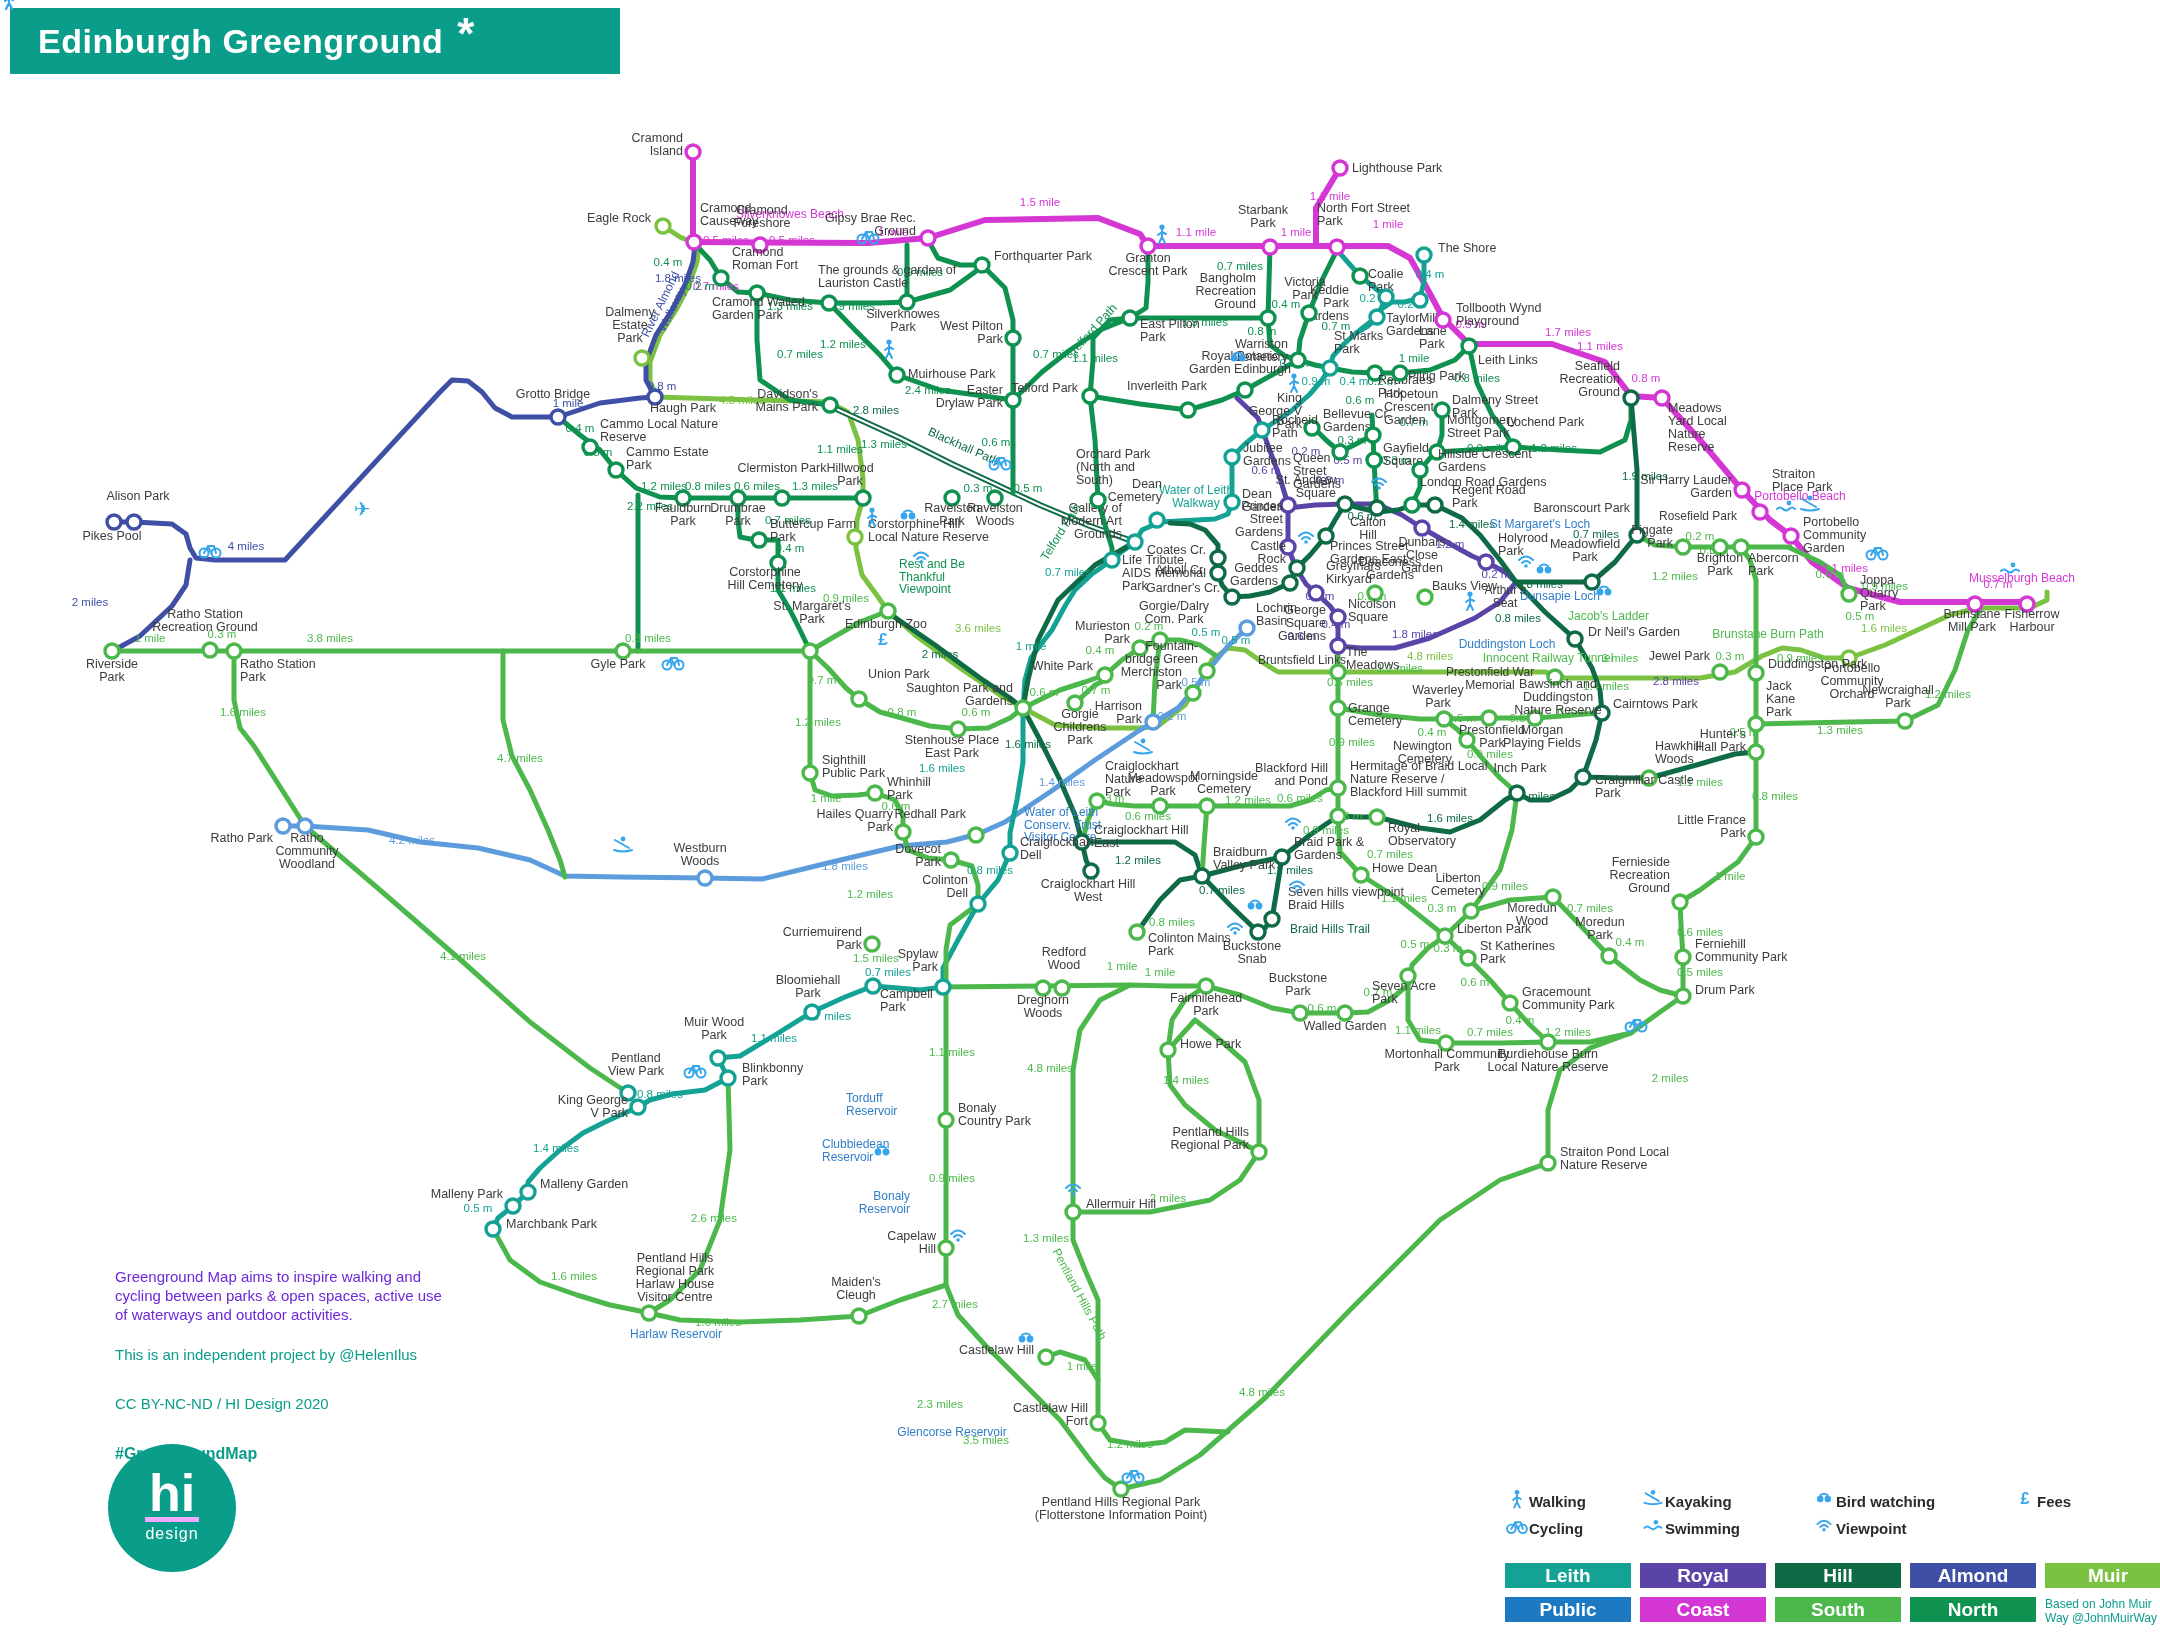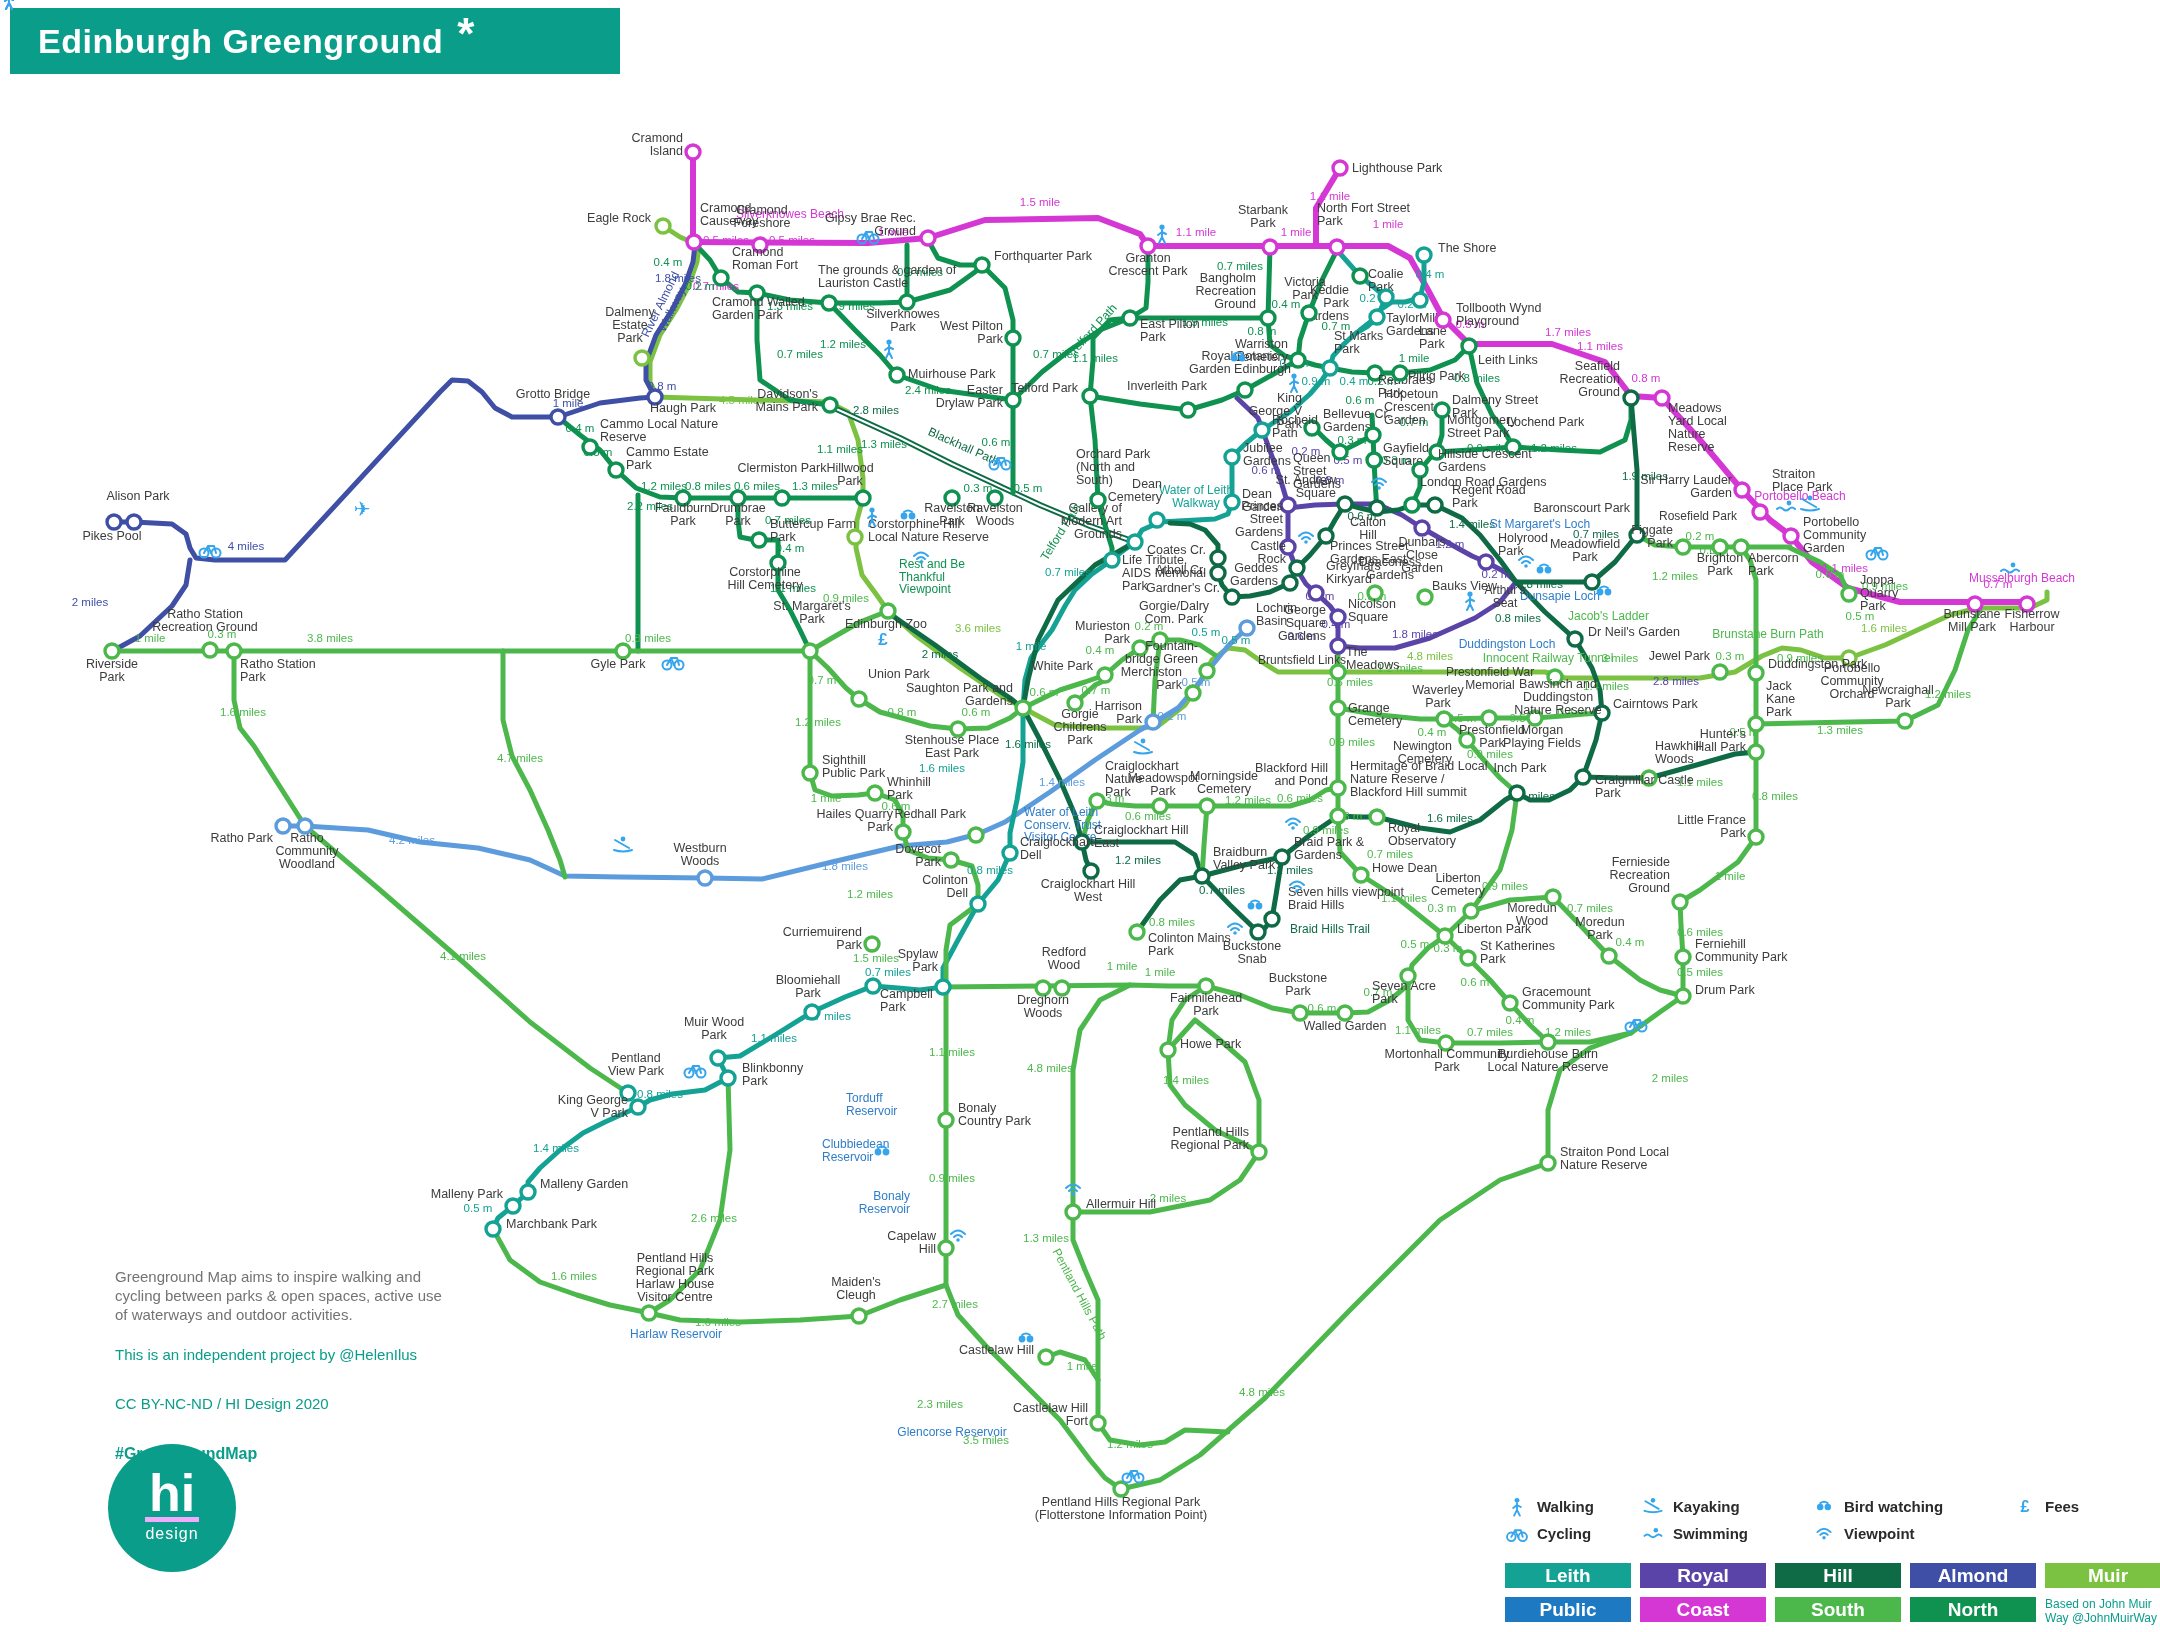--- a/index.html
+++ b/index.html
@@ -11,21 +11,21 @@
   .notes{position:absolute;left:115px;top:1268px;width:330px;font-size:15px;line-height:1.25;}
   .notes .n1{font-size:17px;margin-bottom:26px;}
   .notes .n2,.notes .n3{margin-bottom:22px;}
   .notes .n4{margin-top:30px;margin-bottom:30px;}
   .notes .n5{font-weight:bold;font-size:16px;}
   .logo{position:absolute;left:108px;top:1444px;width:128px;height:128px;border-radius:50%;display:flex;flex-direction:column;align-items:center;justify-content:center;color:#fff;}
   .logo .hi{font-size:52px;font-weight:bold;line-height:.8;}
   .logo .de{font-size:16px;letter-spacing:1px;border-top:5px solid #f0abfc;padding-top:3px;margin-top:2px;}
   .legend{position:absolute;left:1505px;top:1483px;width:640px;}
   .acts{display:grid;grid-template-columns:130px 165px 195px 110px;grid-auto-rows:27px;column-gap:6px;font-size:15px;font-weight:bold;color:#2b2b2b;}
-  .act{display:flex;align-items:center;gap:8px;margin-top:20px;}
+  .act{display:flex;align-items:flex-end;margin-top:20px;}
   .chips{margin-top:26px;display:grid;grid-template-columns:repeat(5,126px);column-gap:9px;row-gap:9px;}
   .chip{height:25px;display:flex;align-items:center;justify-content:center;color:#fff;font-weight:bold;font-size:19px;}
   .credit{font-size:12px;line-height:1.2;align-self:center;}
   text{font-family:"Liberation Sans",sans-serif;}
 </style>
 </head>
 <body>
 
 <div class="banner" style="background: rgb(10, 157, 138); padding-left: 28px;">
   <h1>Edinburgh Greenground</h1>
@@ -928,21 +928,21 @@
       </g>
       <g transform="translate(1133,1475) scale(1)">
         <circle cx="-6" cy="3" r="4.5" fill="none" stroke="#35A5EC" stroke-width="2"></circle>
         <circle cx="6" cy="3" r="4.5" fill="none" stroke="#35A5EC" stroke-width="2"></circle>
         <path d="M-6,3 L-2,-4 L4,-4 L6,3 M-2,-4 L1,3 Z" fill="none" stroke="#35A5EC" stroke-width="2" stroke-linecap="round" stroke-linejoin="round"></path>
       </g>
     </g>
   </svg>
 
 <div class="notes">
-  <div class="n2" style="color: #737373;">Greenground Map aims to inspire walking and cycling between parks &amp; open spaces, active use of waterways and outdoor activities.</div>
+  <div class="n2" style="color: #6d28d9;">Greenground Map aims to inspire walking and cycling between parks &amp; open spaces, active use of waterways and outdoor activities.</div>
   <div class="n3" style="color: rgb(10, 157, 138);">This is an independent project by @HelenIlus</div>
   <div class="n4" style="color: rgb(10, 157, 138);">CC BY-NC-ND / HI Design 2020</div>
   <div class="n5" style="color: rgb(10, 157, 138);">#GreengroundMap</div>
 </div>
 
 <div class="logo" style="background: rgb(10, 157, 138);">
   <div class="hi">hi</div>
   <div class="de">design</div>
 </div>
 

